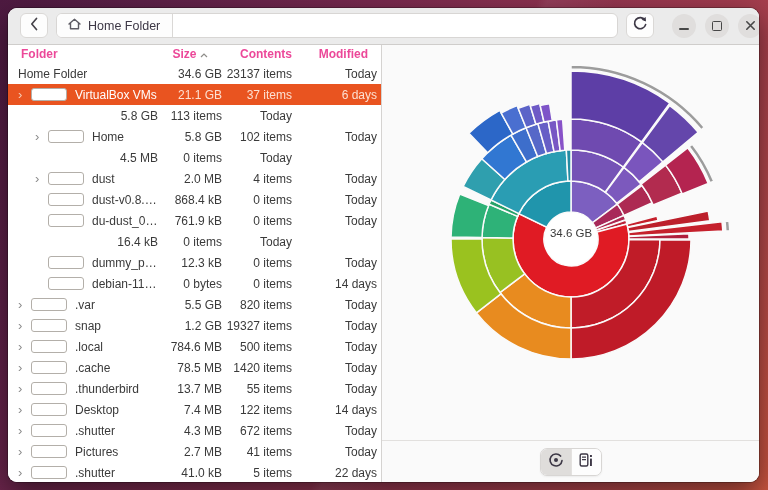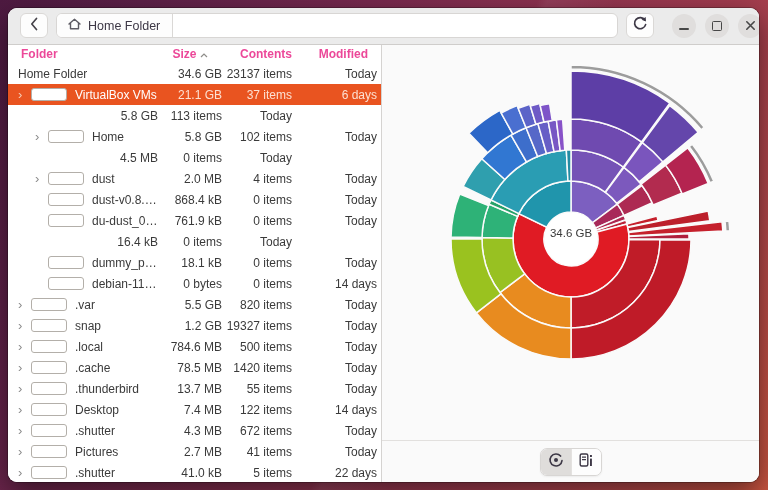--- a/index.html
+++ b/index.html
@@ -232,21 +232,21 @@
     <div class="c-contents">0 items</div>
     <div class="c-modified">Today</div>
   </div>
 
   <div class="row d2">
     <div class="c-folder">
       <span class="exp none">›</span>
       <span class="bar"><span class="fill" style="width: 0%;"></span></span>
       <span class="nm">dummy_p.pdf</span>
     </div>
-    <div class="c-size">18.1 kB</div>
+    <div class="c-size">12.3 kB</div>
     <div class="c-contents">0 items</div>
     <div class="c-modified">Today</div>
   </div>
 
   <div class="row d2">
     <div class="c-folder">
       <span class="exp none">›</span>
       <span class="bar"><span class="fill" style="width: 0%;"></span></span>
       <span class="nm">debian-11.5.0-am…</span>
     </div>

